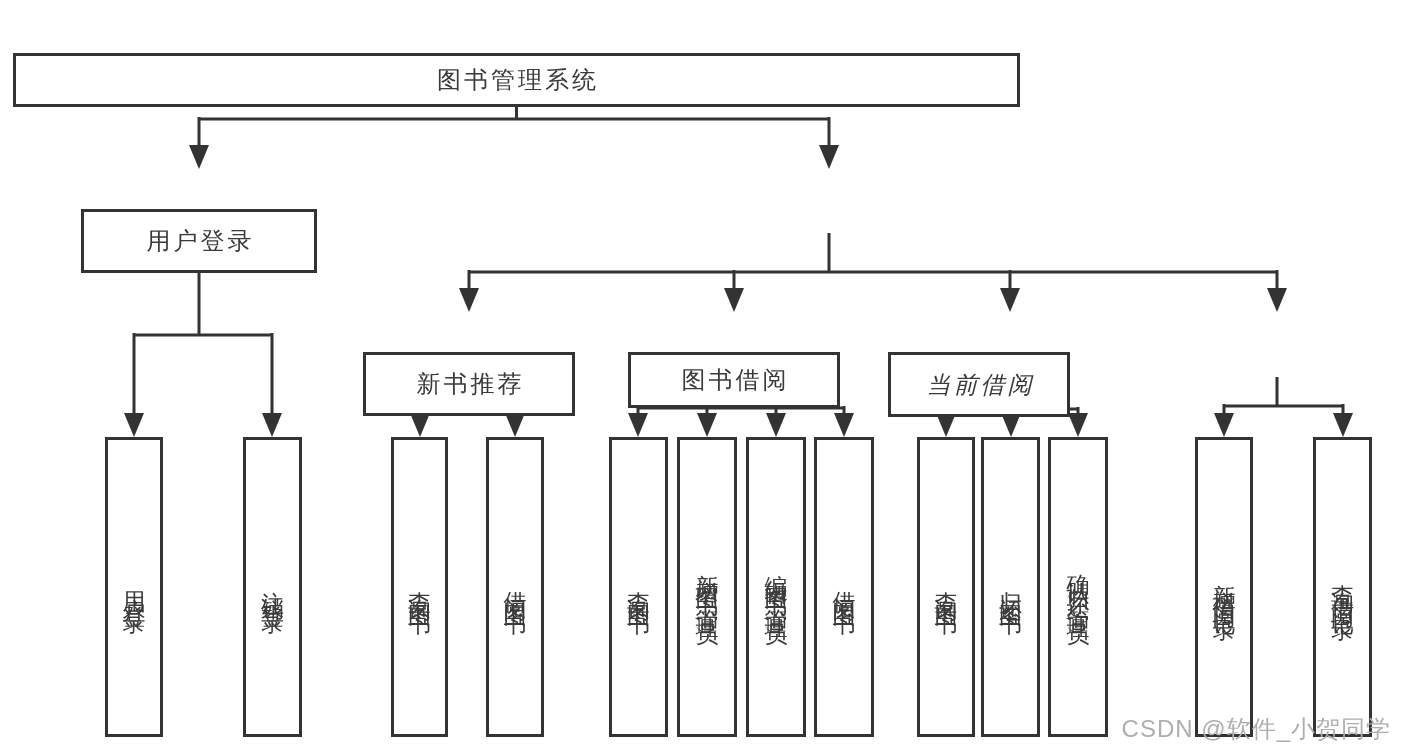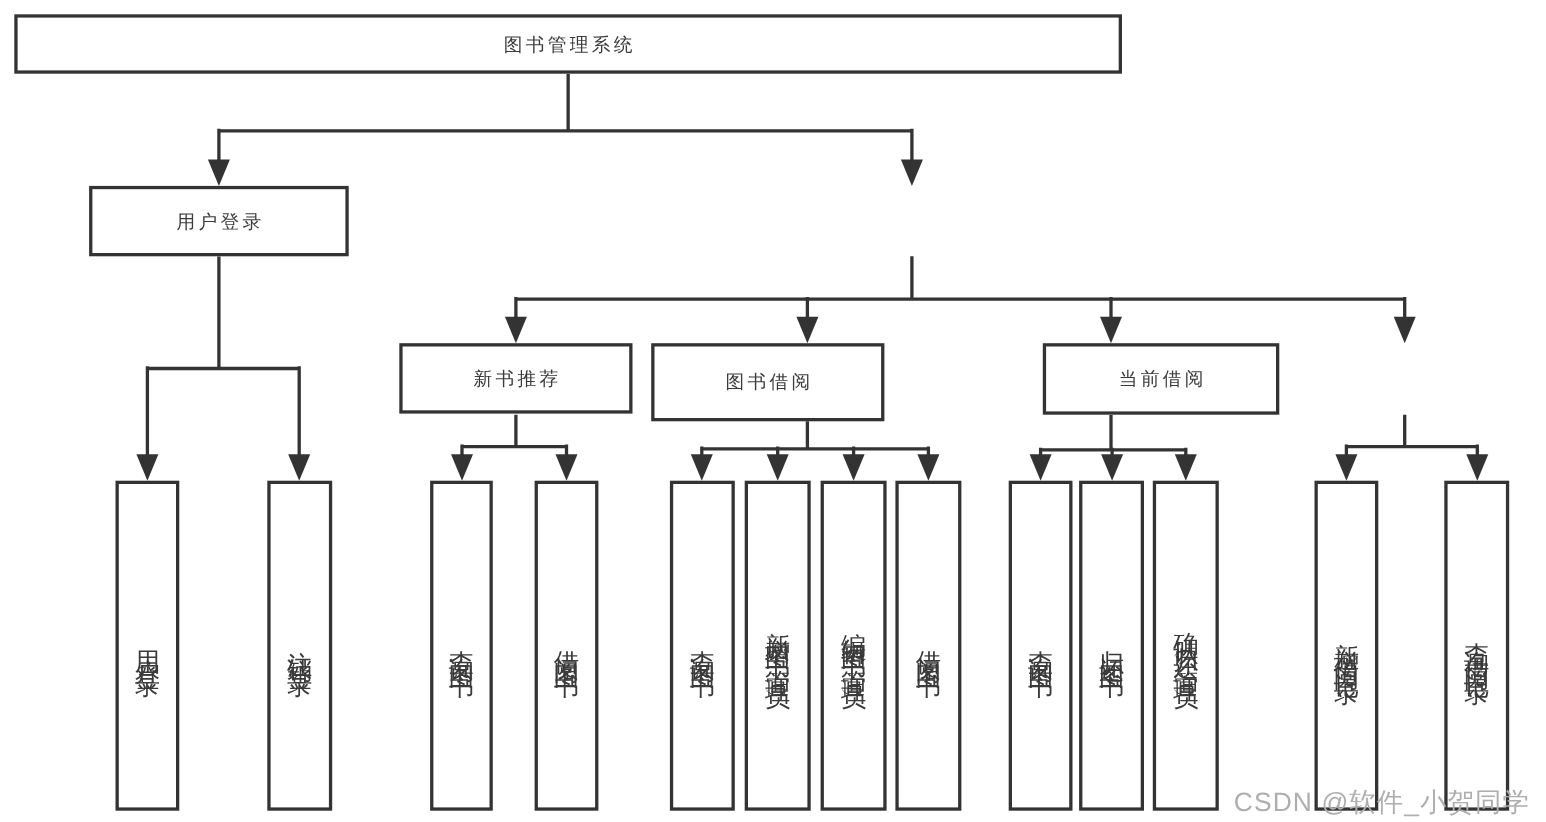--- a/index.html
+++ b/index.html
@@ -20,24 +20,25 @@
     box-sizing: border-box;
     border: 3px solid #333333;
     background: #ffffff;
     color: #3a3a3a;
     display: flex;
     align-items: center;
     justify-content: center;
     z-index: 2;
   }
   .h-node {
-    font-size: 17px;
+    font-size: 24px;
     letter-spacing: 3px;
     text-indent: 3px;
     white-space: nowrap;
+    margin-top: 40px;
   }
   .v-node {
     top: 437px;
     height: 300px;
     writing-mode: vertical-rl;
     text-orientation: mixed;
     font-size: 23px;
     letter-spacing: 7px;
     line-height: 1;
   }
@@ -111,24 +112,24 @@
     <span>图书管理系统</span>
   </div>
 
   <div class="node h-node" style="left:81px; top:169px; width:236px; height:64px;">
     <span>用户登录</span>
   </div>
 
   <div class="node h-node" style="left:363px; top:312px; width:212px; height:64px;">
     <span>新书推荐</span>
   </div>
-  <div class="node h-node" style="left:592px; top:312px; width:212px; height:71px;justify-content:center;">
+  <div class="node h-node" style="left:628px; top:312px; width:212px; height:56px;justify-content:center;">
     <span>图书借阅</span>
   </div>
-  <div class="node h-node" style="left:948px; top:312px; width:215px; height:65px;">
+  <div class="node h-node" style="left:888px; top:312px; width:182px; height:65px;font-style:italic;">
     <span>当前借阅</span>
   </div>
 
   <div class="node v-node" style="left:105px; width:58px;">
     <span>用户登录</span>
   </div>
   <div class="node v-node" style="left:243px; width:59px;">
     <span>注销登录</span>
   </div>
 

